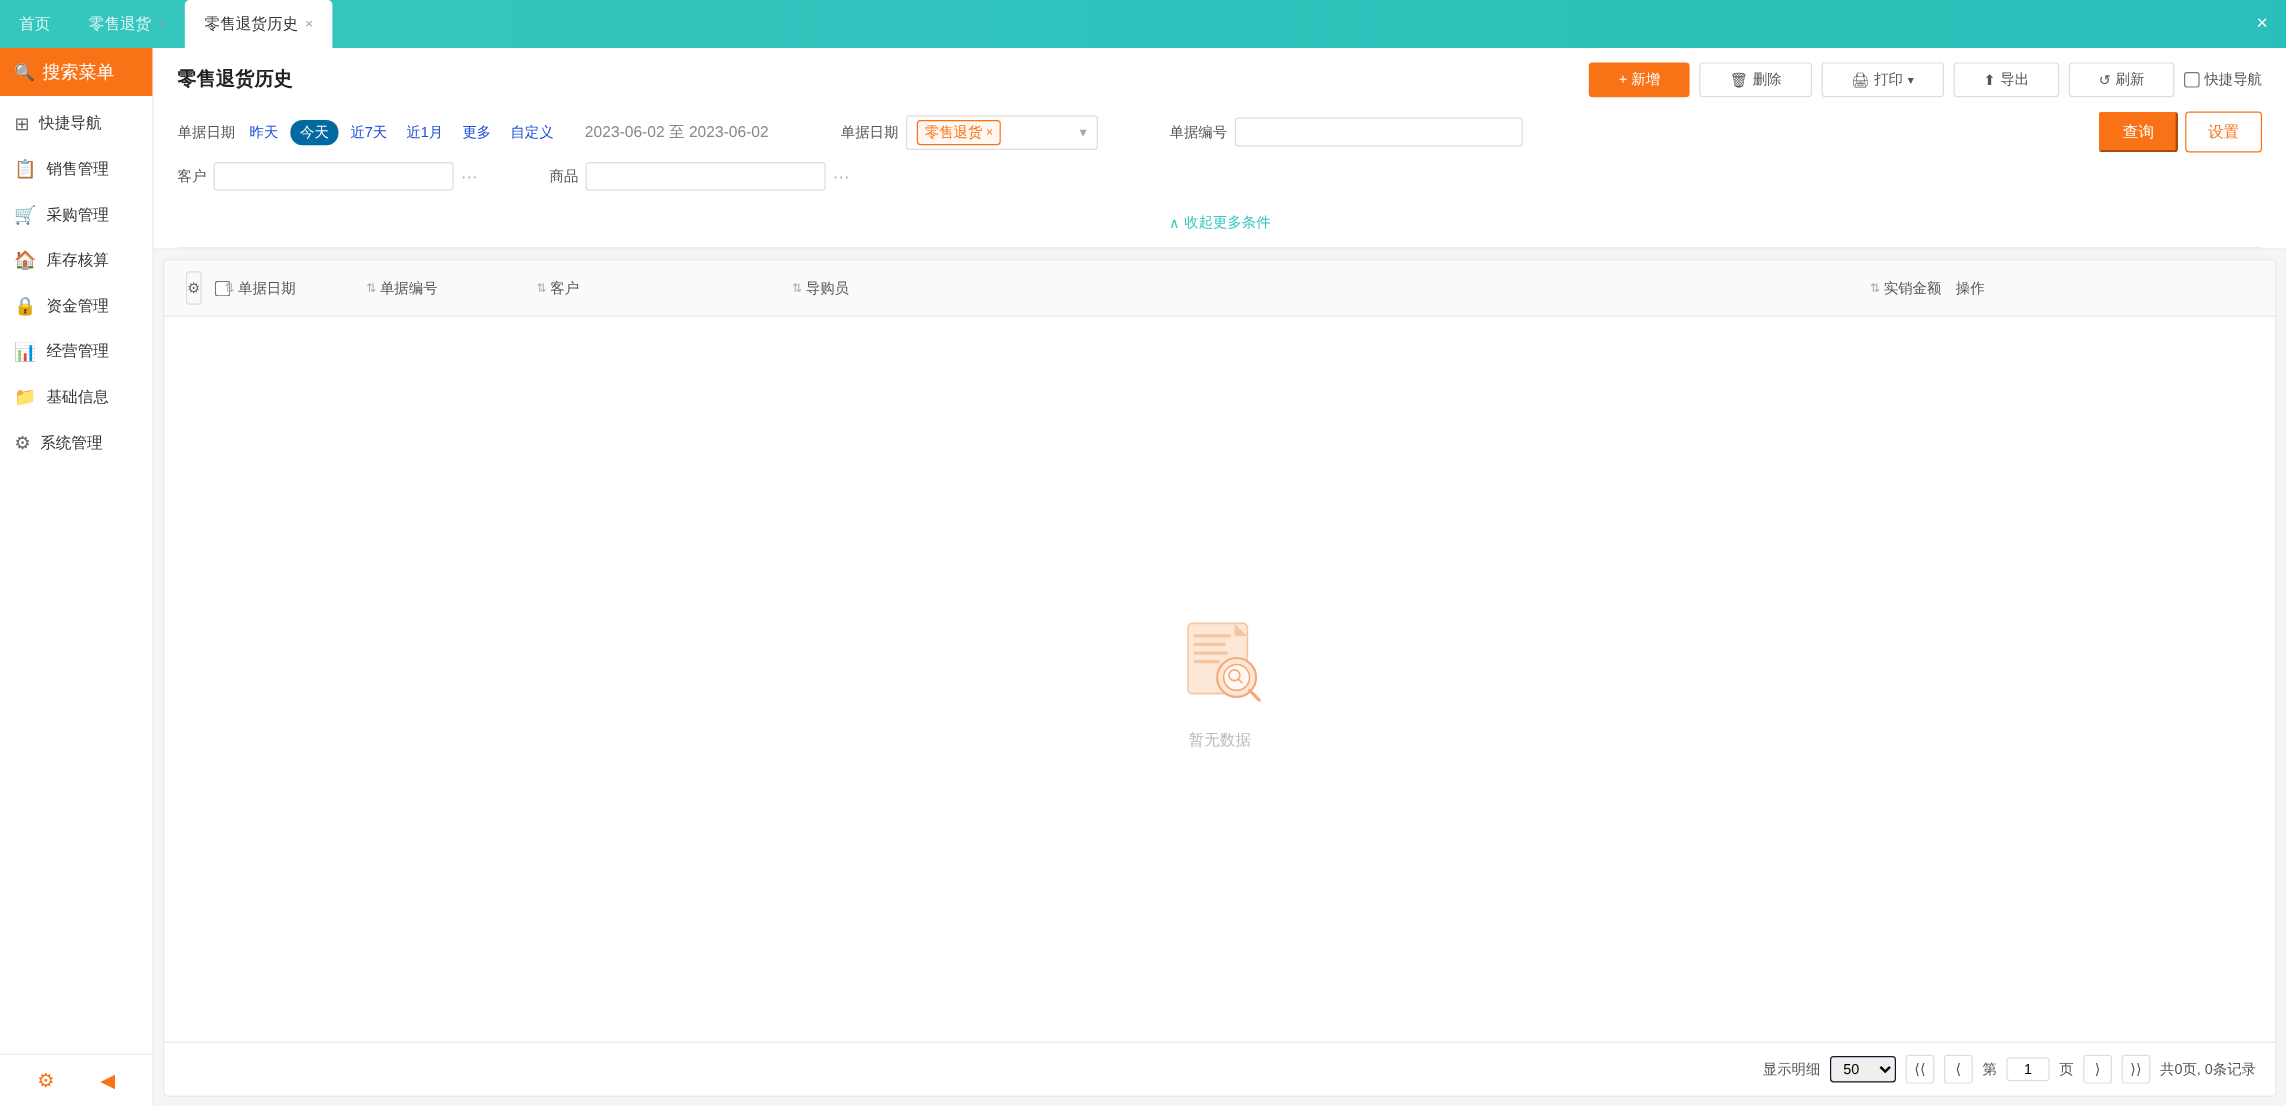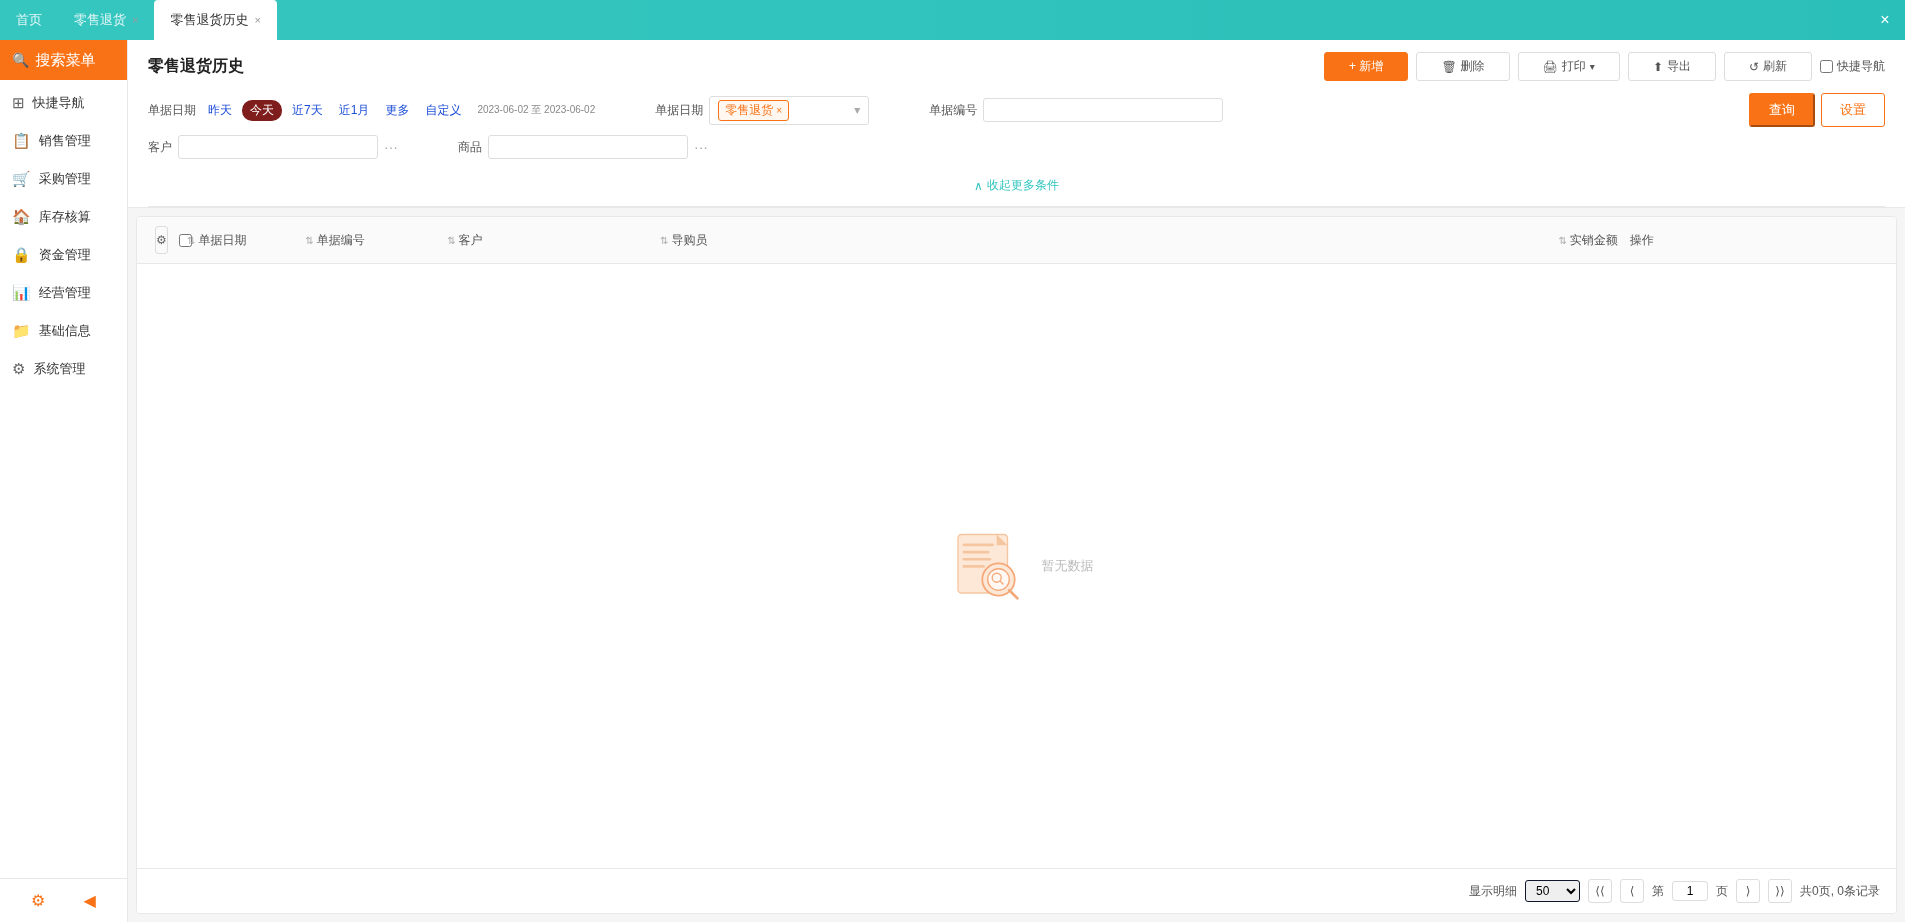--- a/index.html
+++ b/index.html
@@ -213,29 +213,29 @@
     .date-btn {
       padding: 2px 6px;
       border-radius: 3px;
       cursor: pointer;
       font-size: 12px;
       color: #1d4ed8;
       border: none;
       background: transparent;
     }
     .date-btn.active {
-      background: #7f1d1d;
+      background: #0369a1;
       color: #fff;
       border-radius: 10px;
       padding: 2px 8px;
     }
     .date-range {
       color: #888;
-      font-size: 10px;
-      margin-left: 6px;
+      font-size: 13px;
+      margin-left: 16px;
     }
     .filter-select {
       display: flex;
       align-items: center;
       border: 1px solid #ddd;
       border-radius: 3px;
       padding: 3px 8px;
       background: #fff;
       min-width: 160px;
       cursor: pointer;
@@ -326,21 +326,21 @@
     .table-body {
       flex: 1;
       display: flex;
       flex-direction: column;
       align-items: center;
       justify-content: center;
       min-height: 400px;
     }
     .empty-state {
       display: flex;
-      flex-direction: row;
+      flex-direction: column;
       align-items: center;
       gap: 12px;
     }
     .empty-text {
       color: #bbb;
       font-size: 13px;
     }
 
     
     .pagination {

